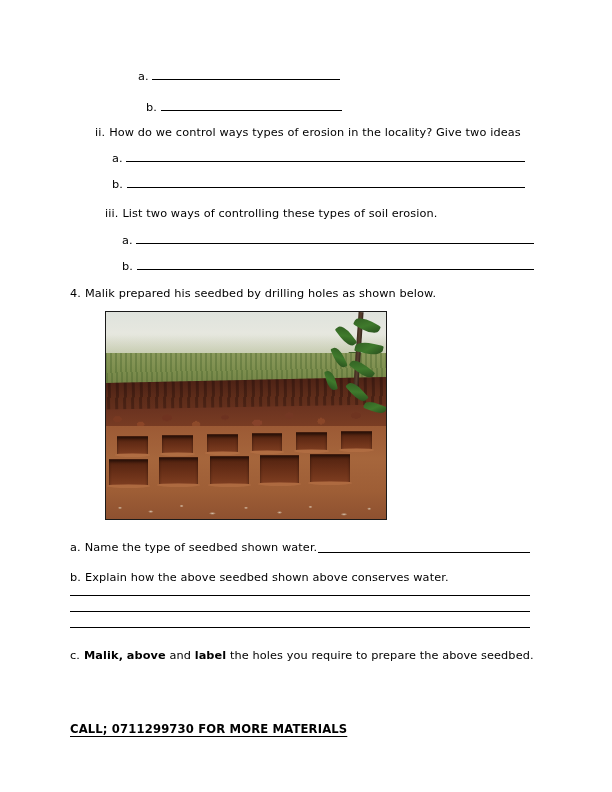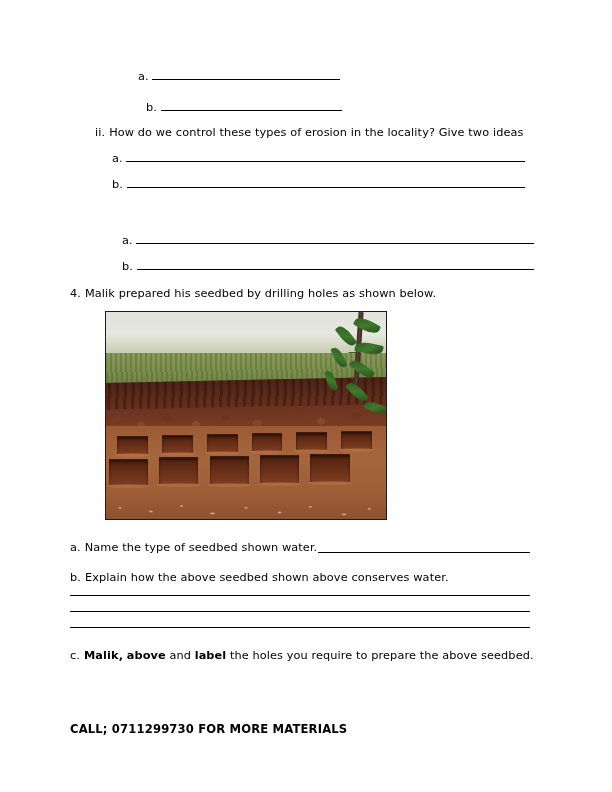--- a/index.html
+++ b/index.html
@@ -45,20 +45,21 @@
     position: absolute;
     height: 0;
     border-bottom: 1.3px solid #000000;
   }
 
   
   .footer {
     position: absolute;
     font-size: 11.6px;
     font-weight: bold;
+    text-decoration: underline;
     text-underline-offset: 2.5px;
     letter-spacing: 0.15px;
   }
 
   
   .photo-frame {
     position: absolute;
     left: 105px;
     top: 311px;
     width: 280px;
@@ -192,33 +193,37 @@
   </div>
   <div class="rule" style="left:152px; top:79px; width:188px;"></div>
 
   <div class="row" style="left:146px; top:101px;">
     <span class="marker">b.</span>
   </div>
   <div class="rule" style="left:161px; top:110px; width:181px;"></div>
 
   <div class="row" style="left:95px; top:126px;">
     <span class="marker">ii.</span>
-    <span class="q-text">How do we control these types of erosion in the locality? Give two ideas</span>
+    <span class="q-text">How do we control ways types of erosion in the locality? Give two ideas</span>
   </div>
 
   <div class="row" style="left:112px; top:152px;">
     <span class="marker">a.</span>
   </div>
   <div class="rule" style="left:126px; top:161px; width:399px;"></div>
 
   <div class="row" style="left:112px; top:178px;">
     <span class="marker">b.</span>
   </div>
   <div class="rule" style="left:127px; top:187px; width:398px;"></div>
 
+  <div class="row" style="left:105px; top:207px;">
+    <span class="marker">iii.</span>
+    <span class="q-text">List two ways of controlling these types of soil erosion.</span>
+  </div>
 
   <div class="row" style="left:122px; top:234px;">
     <span class="marker">a.</span>
   </div>
   <div class="rule" style="left:136px; top:243px; width:398px;"></div>
 
   <div class="row" style="left:122px; top:260px;">
     <span class="marker">b.</span>
   </div>
   <div class="rule" style="left:137px; top:269px; width:397px;"></div>

